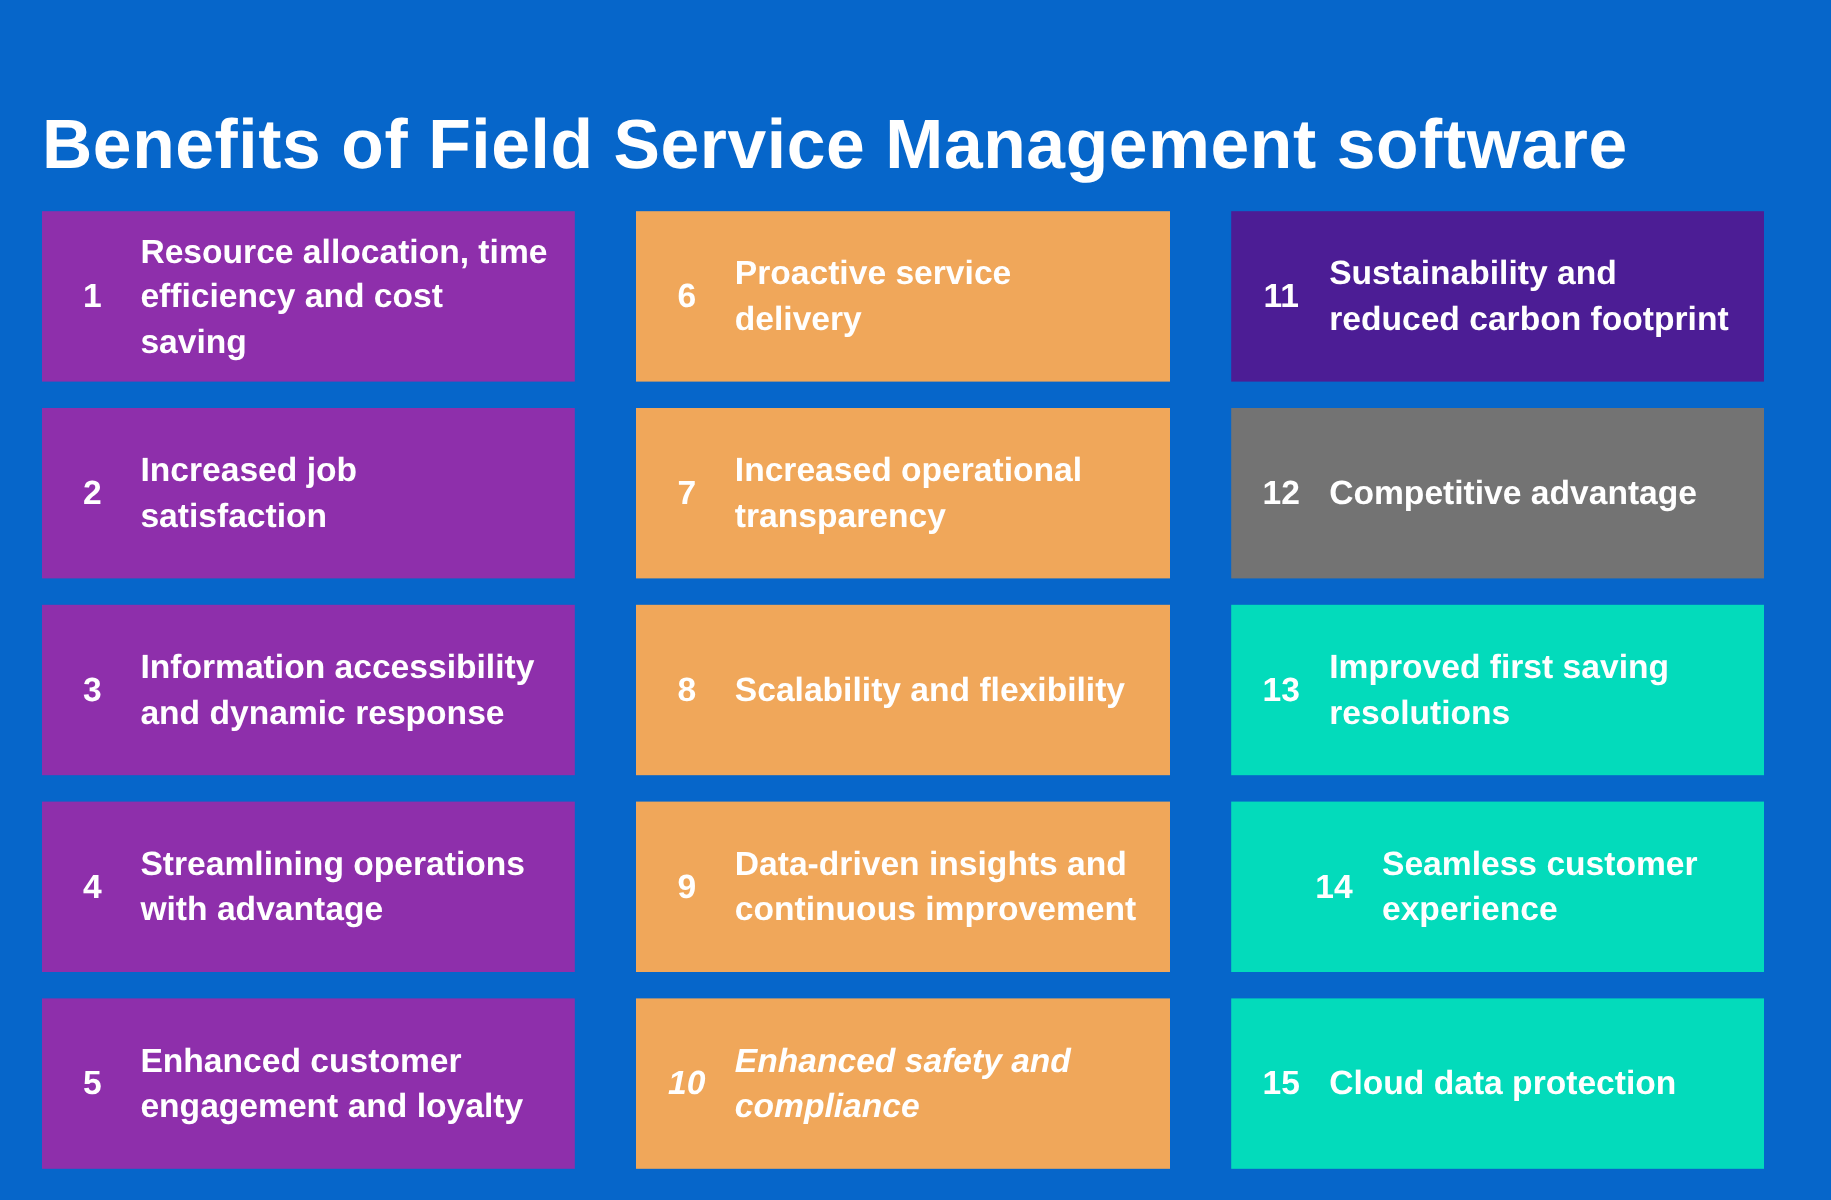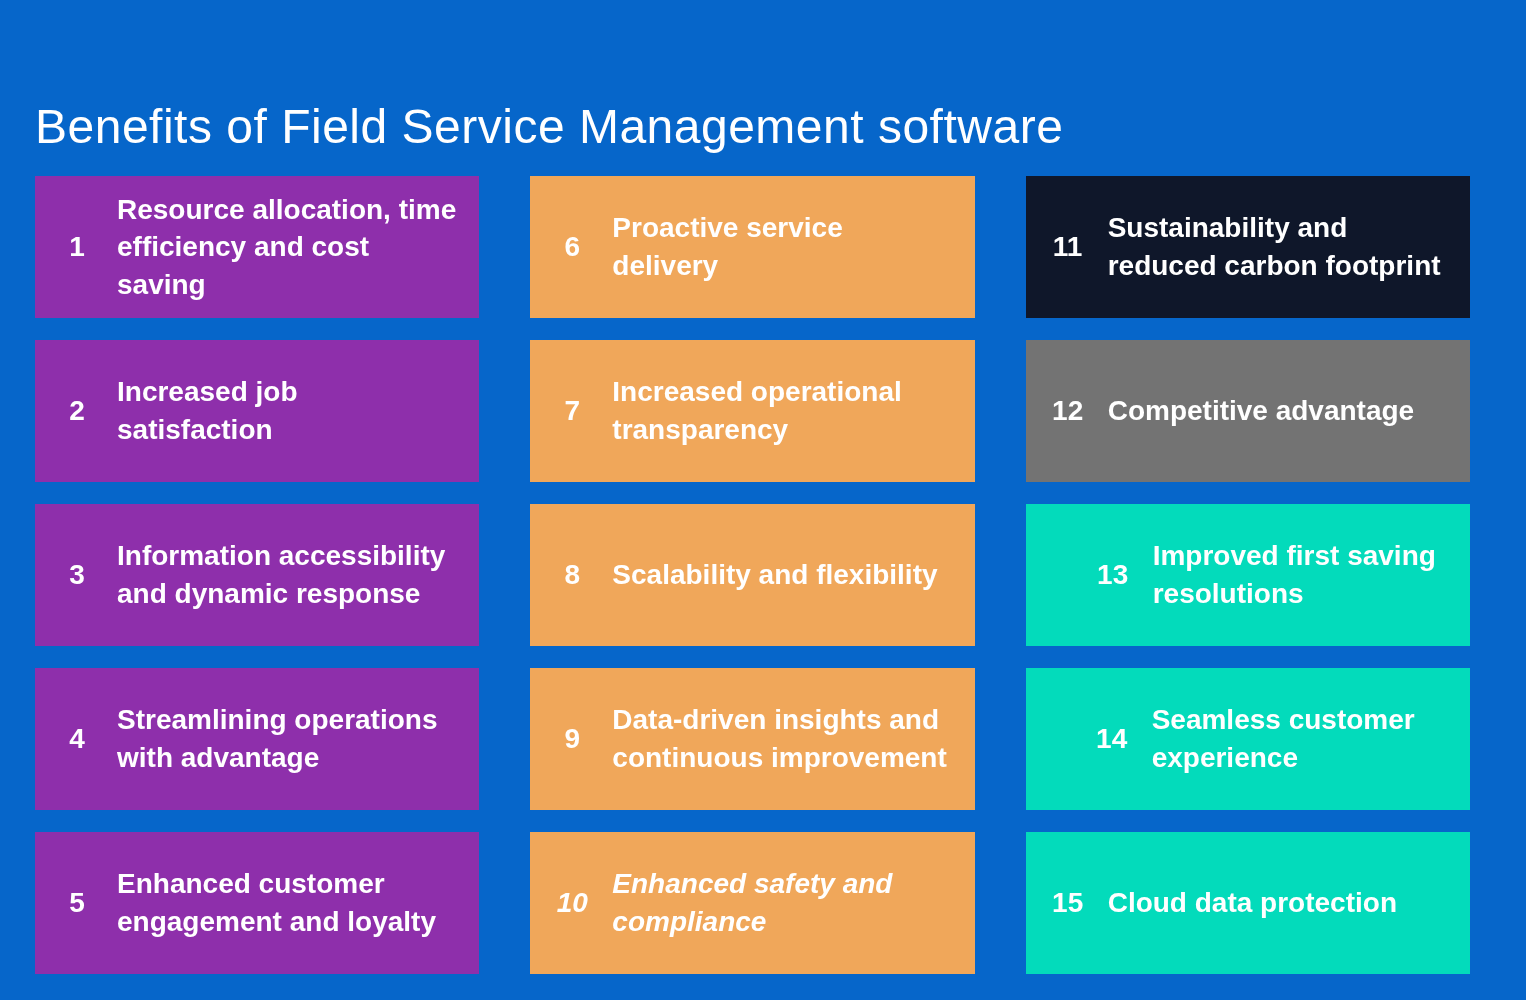--- a/index.html
+++ b/index.html
@@ -17,22 +17,22 @@
     height: 176px;
     box-sizing: border-box;
     display: flex;
     align-items: flex-end;
     padding-left: 35px;
     padding-bottom: 22px;
   }
   .page-title {
     margin: 0;
     color: #FFFFFF;
-    font-size: 48px;
-    font-weight: 400;
+    font-size: 58px;
+    font-weight: 700;
     letter-spacing: 0.5px;
     white-space: nowrap;
   }
   .benefits-grid {
     margin: 0 56px 0 35px;
     display: grid;
     grid-template-columns: repeat(3, 1fr);
     grid-template-rows: repeat(5, 142px);
     grid-auto-flow: column;
     column-gap: 51px;
@@ -101,29 +101,29 @@
     <div class="card-label">Scalability and flexibility</div>
   </div>
   <div class="card" style="background-color: rgb(240, 167, 90);">
     <div class="card-number">9</div>
     <div class="card-label">Data-driven insights and continuous improvement</div>
   </div>
   <div class="card" style="background-color: rgb(240, 167, 90); font-style: italic;">
     <div class="card-number">10</div>
     <div class="card-label">Enhanced safety and compliance</div>
   </div>
-  <div class="card" style="background-color: #0f172a; justify-content: center;">
+  <div class="card" style="background-color: #4c1d95; justify-content: center;">
     <div class="card-number">11</div>
     <div class="card-label">Sustainability and reduced carbon footprint</div>
   </div>
   <div class="card" style="background-color: #737373;">
     <div class="card-number">12</div>
     <div class="card-label">Competitive advantage</div>
   </div>
-  <div class="card" style="background-color: rgb(3, 219, 187); padding-left: 45px;">
+  <div class="card" style="background-color: rgb(3, 219, 187);">
     <div class="card-number">13</div>
     <div class="card-label">Improved first saving resolutions</div>
   </div>
   <div class="card" style="background-color: rgb(3, 219, 187); padding-left: 44px;">
     <div class="card-number">14</div>
     <div class="card-label">Seamless customer experience</div>
   </div>
   <div class="card" style="background-color: rgb(3, 219, 187);">
     <div class="card-number">15</div>
     <div class="card-label">Cloud data protection</div>

